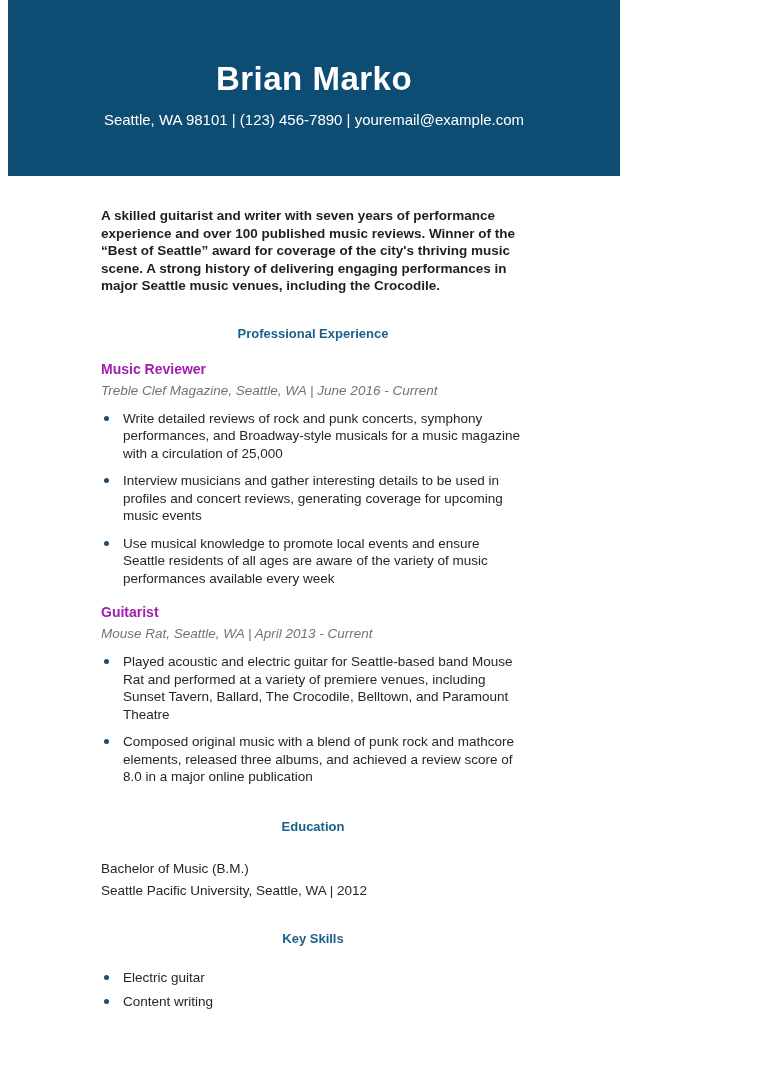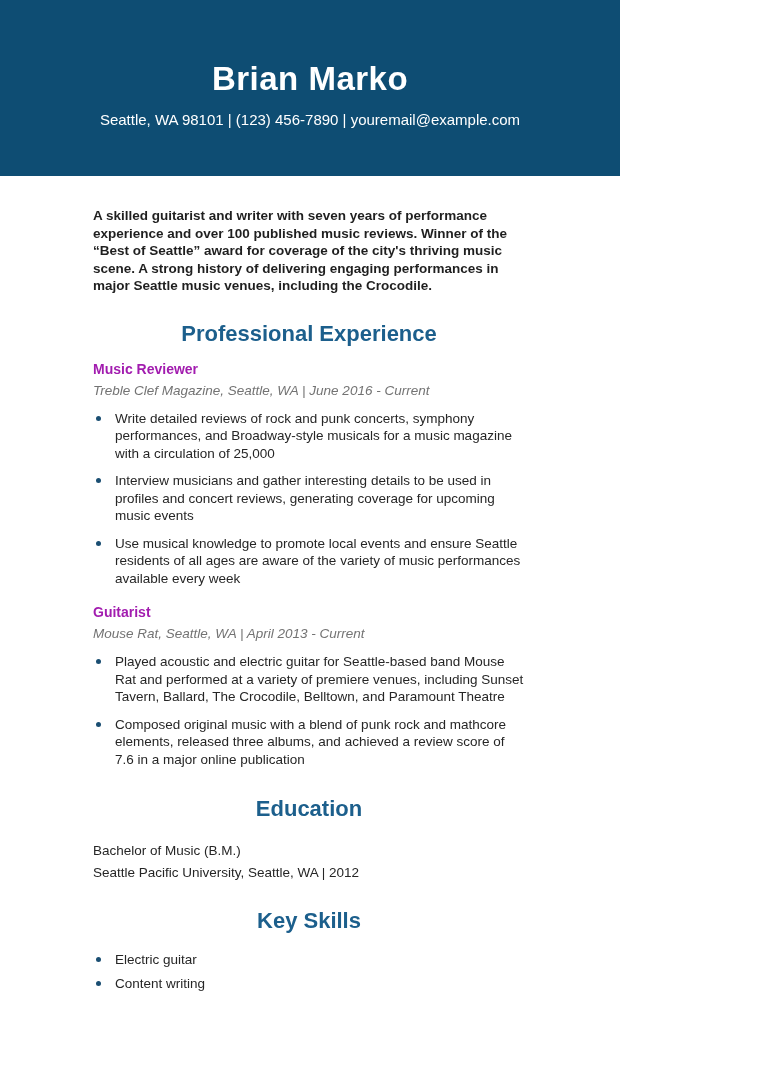--- a/index.html
+++ b/index.html
@@ -10,21 +10,21 @@
     --header-text:#ffffff;
   }
   *{margin:0;padding:0;box-sizing:border-box;}
   html,body{background:#ffffff;}
   body{
     width:768px;
     min-height:1087px;
     font-family:"Liberation Sans", sans-serif;
     color:var(--body-text);
   }
-  .page{width:620px;min-height:1087px;background:#ffffff;}
+  .page{width:620px;min-height:1087px;background:#ffffff;padding-left:8px;}
   .header{
     height:176px;
     background:var(--header-bg);
     text-align:center;
     padding-top:60px;
   }
   .name{
     color:var(--header-text);
     font-size:33px;
     font-weight:700;
@@ -43,21 +43,21 @@
   .summary{
     margin-top:31px;
     font-weight:700;
     font-size:13.5px;
     line-height:17.5px;
     color:#1f1f1f;
   }
   .section-heading{
     text-align:center;
     color:var(--heading);
-    font-size:22px;
+    font-size:13px;
     font-weight:700;
     line-height:22px;
   }
   .section-heading.experience{margin:28px 0 15px;}
   .section-heading.education{margin:30px 0 20px;}
   .section-heading.skills{margin:26px 0 19px;}
   .job-title{
     font-size:14px;
     font-weight:700;
     color:#a21caf;
@@ -129,21 +129,21 @@
           <li>Interview musicians and gather interesting details to be used in profiles and concert reviews, generating coverage for upcoming music events</li>
           <li>Use musical knowledge to promote local events and ensure Seattle residents of all ages are aware of the variety of music performances available every week</li>
         </ul>
       </div>
 
       <div class="job">
         <h3 class="job-title">Guitarist</h3>
         <p class="job-meta">Mouse Rat, Seattle, WA | April 2013 - Current</p>
         <ul class="bullets">
           <li>Played acoustic and electric guitar for Seattle-based band Mouse Rat and performed at a variety of premiere venues, including Sunset Tavern, Ballard, The Crocodile, Belltown, and Paramount Theatre</li>
-          <li>Composed original music with a blend of punk rock and mathcore elements, released three albums, and achieved a review score of 7.6 in a major online publication</li>
+          <li>Composed original music with a blend of punk rock and mathcore elements, released three albums, and achieved a review score of 8.0 in a major online publication</li>
         </ul>
       </div>
 
     </section>
 
     <h2 class="section-heading education">Education</h2>
 
     <section>
       <p class="edu-line">Bachelor of Music (B.M.)</p>
       <p class="edu-line">Seattle Pacific University, Seattle, WA | 2012</p>

